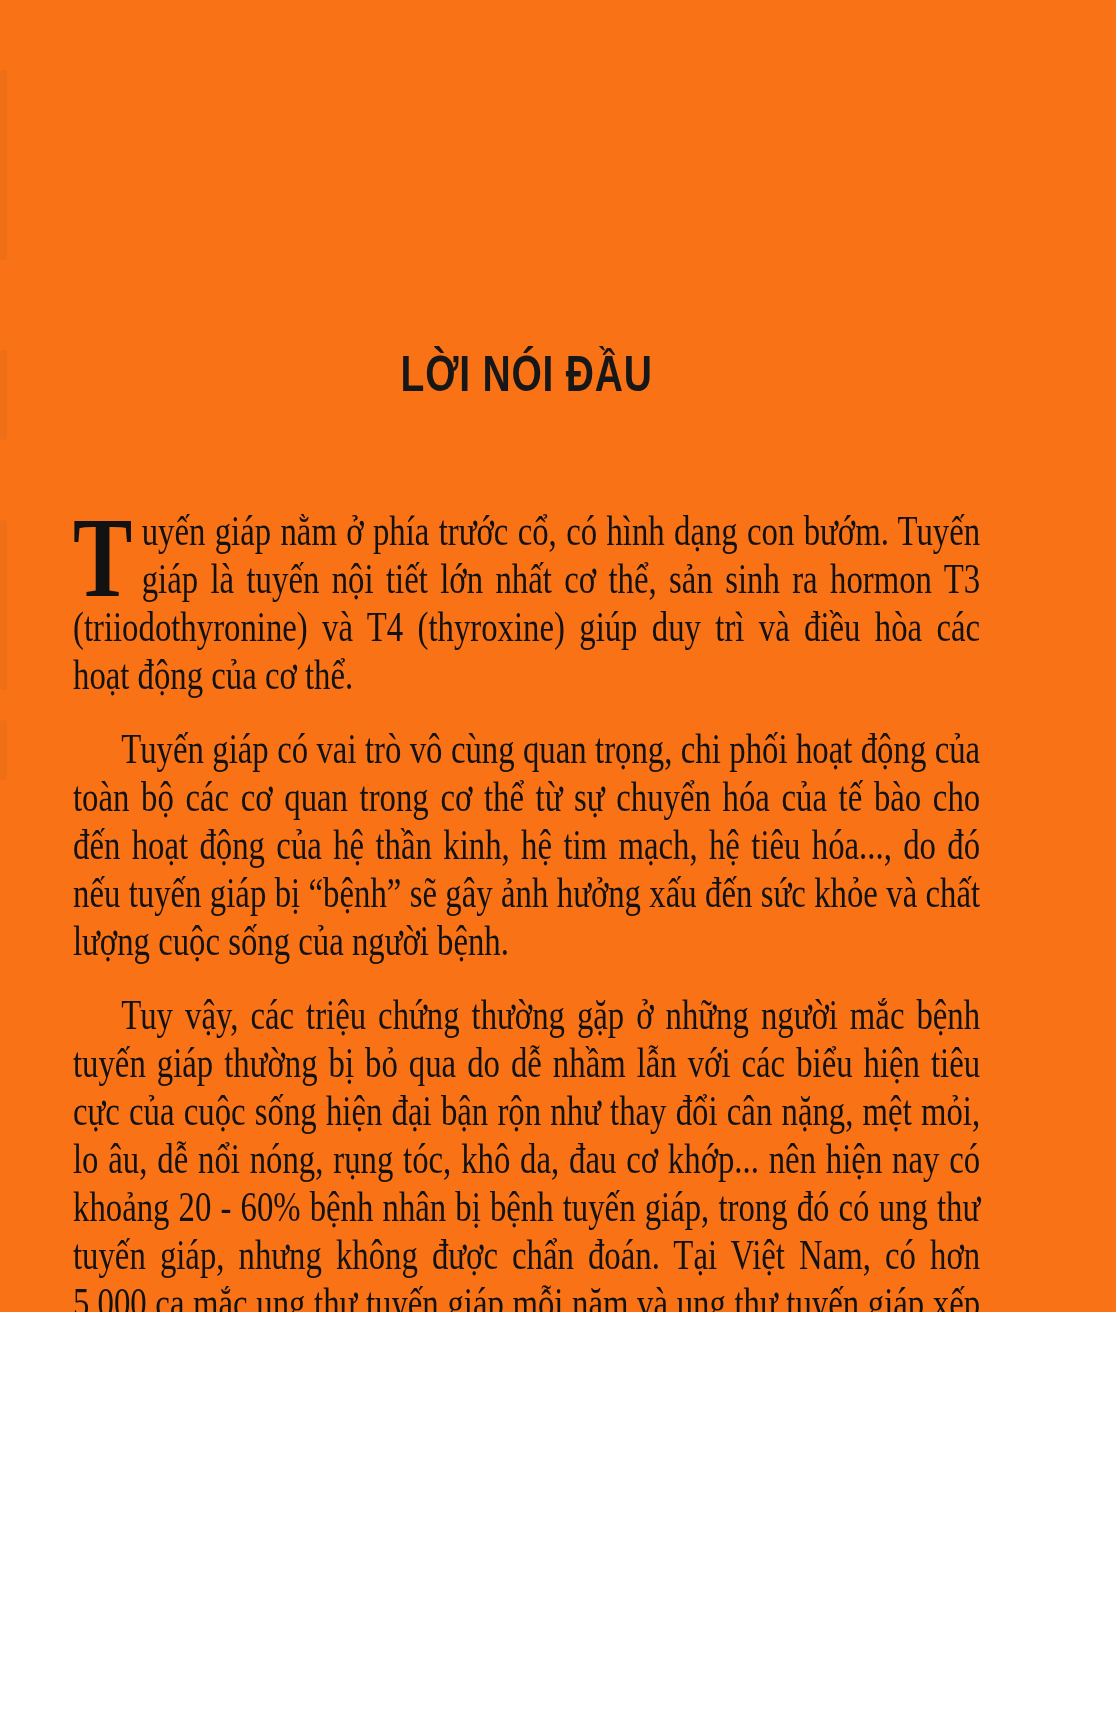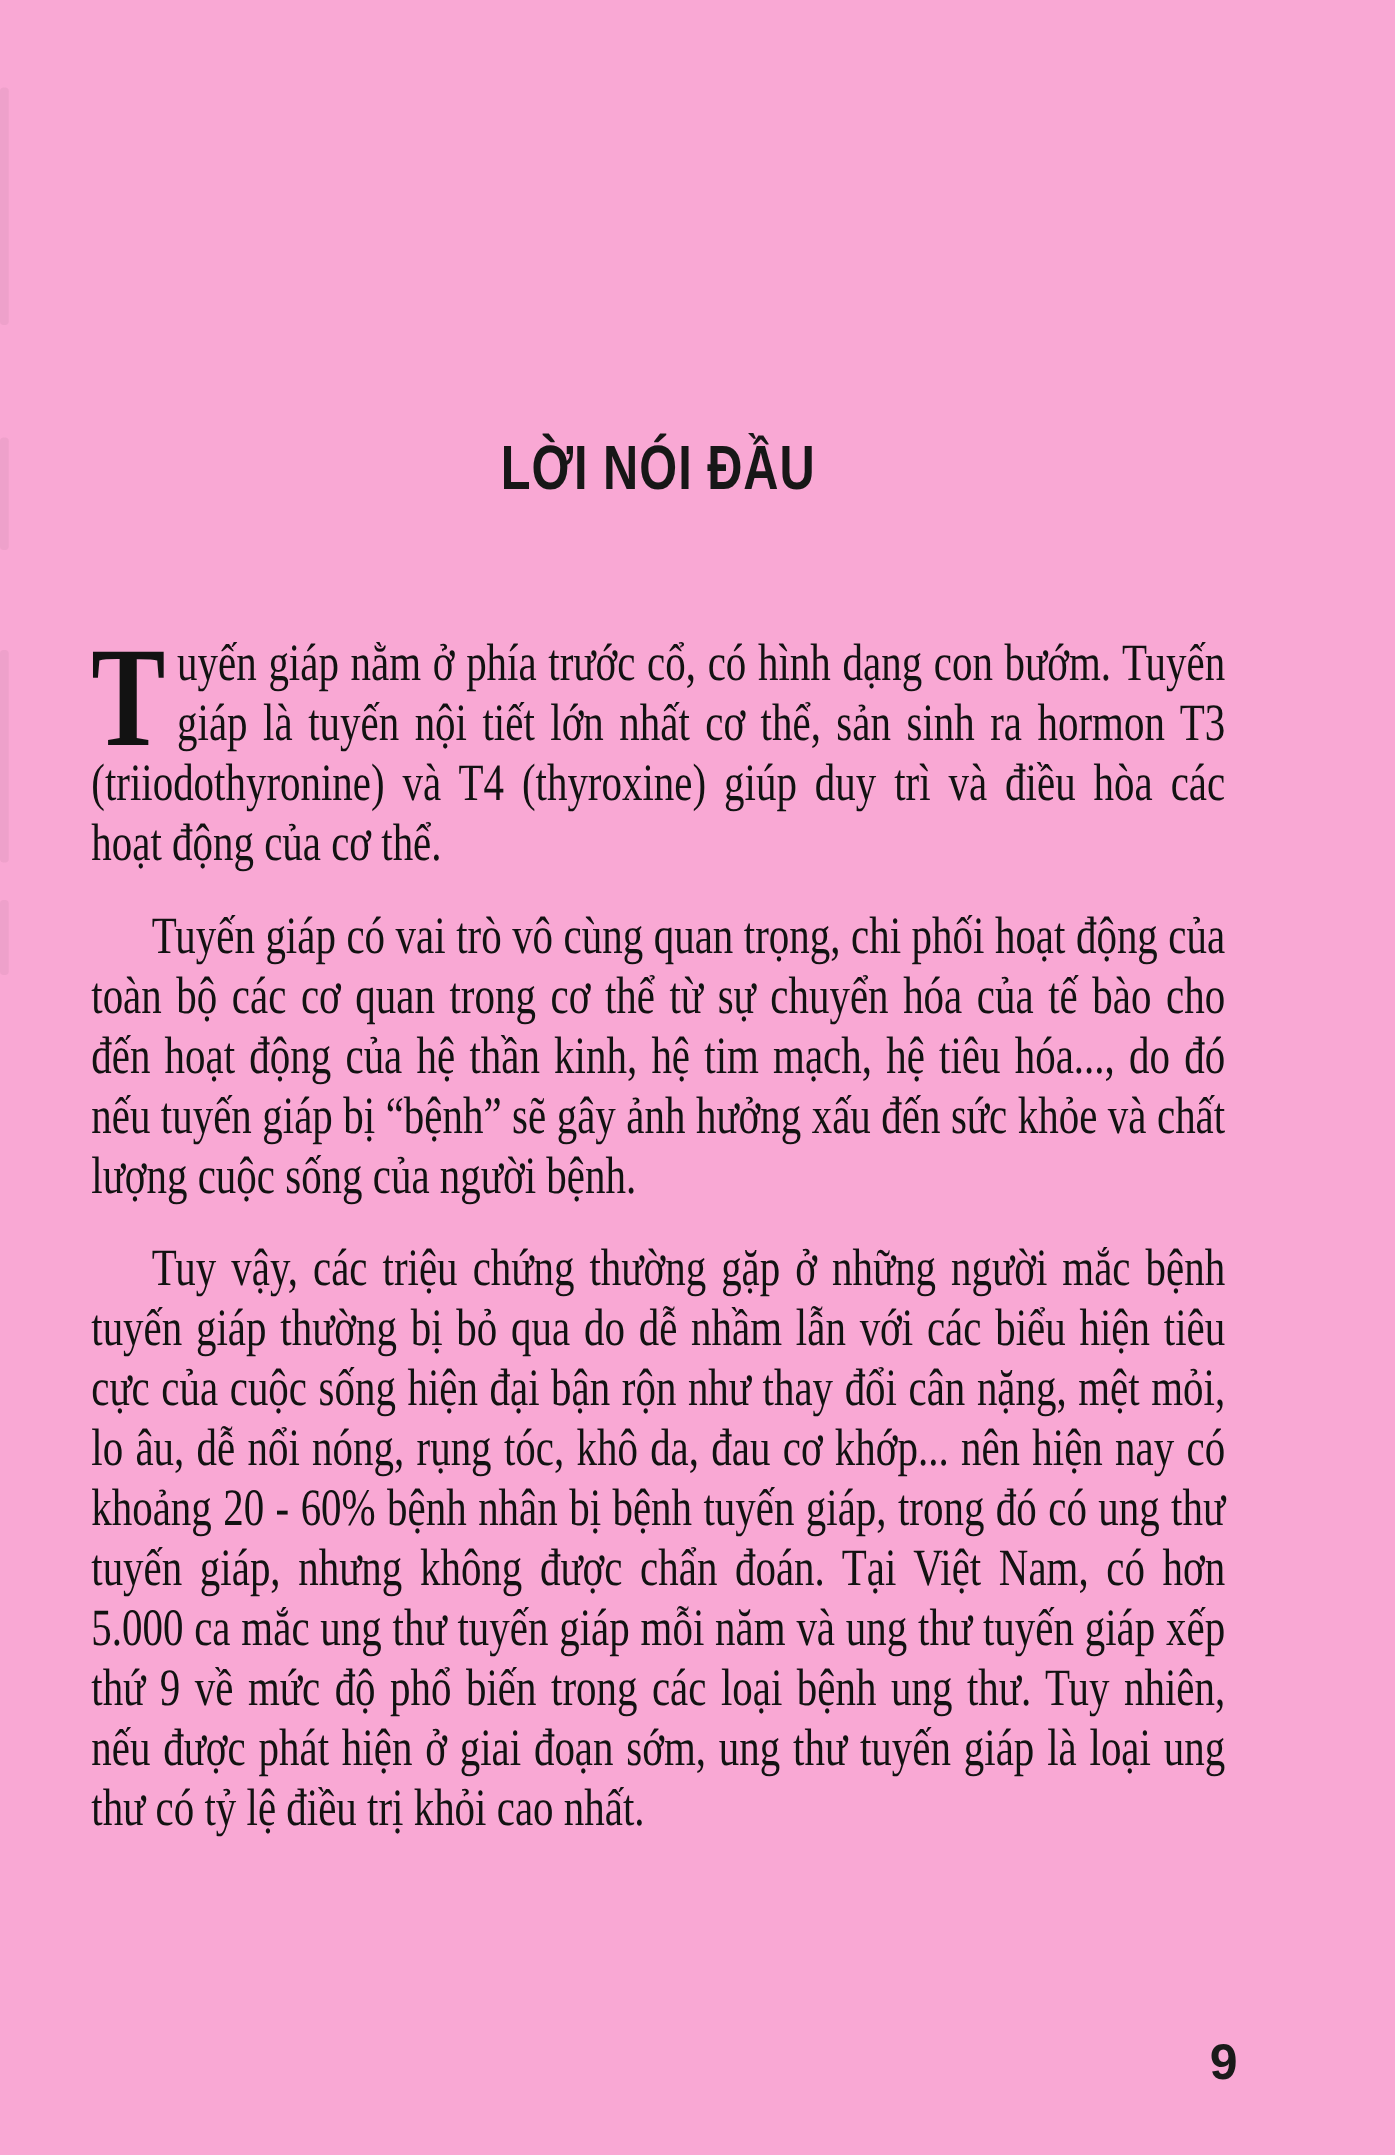--- a/index.html
+++ b/index.html
@@ -3,22 +3,22 @@
 <meta charset="utf-8">
 <style>
   html, body {
     margin: 0;
     padding: 0;
     background: #ffffff;
   }
   .page {
     position: relative;
     width: 1116px;
-    height: 1724px;
-    background: #f9a8d4;
+    height: 1312px;
+    background: #f97316;
     overflow: hidden;
     font-family: "Liberation Serif", serif;
     color: #121212;
   }
   
   .edge-mark {
     position: absolute;
     left: 0;
     width: 7px;
     background: rgba(40, 40, 40, 0.05);

